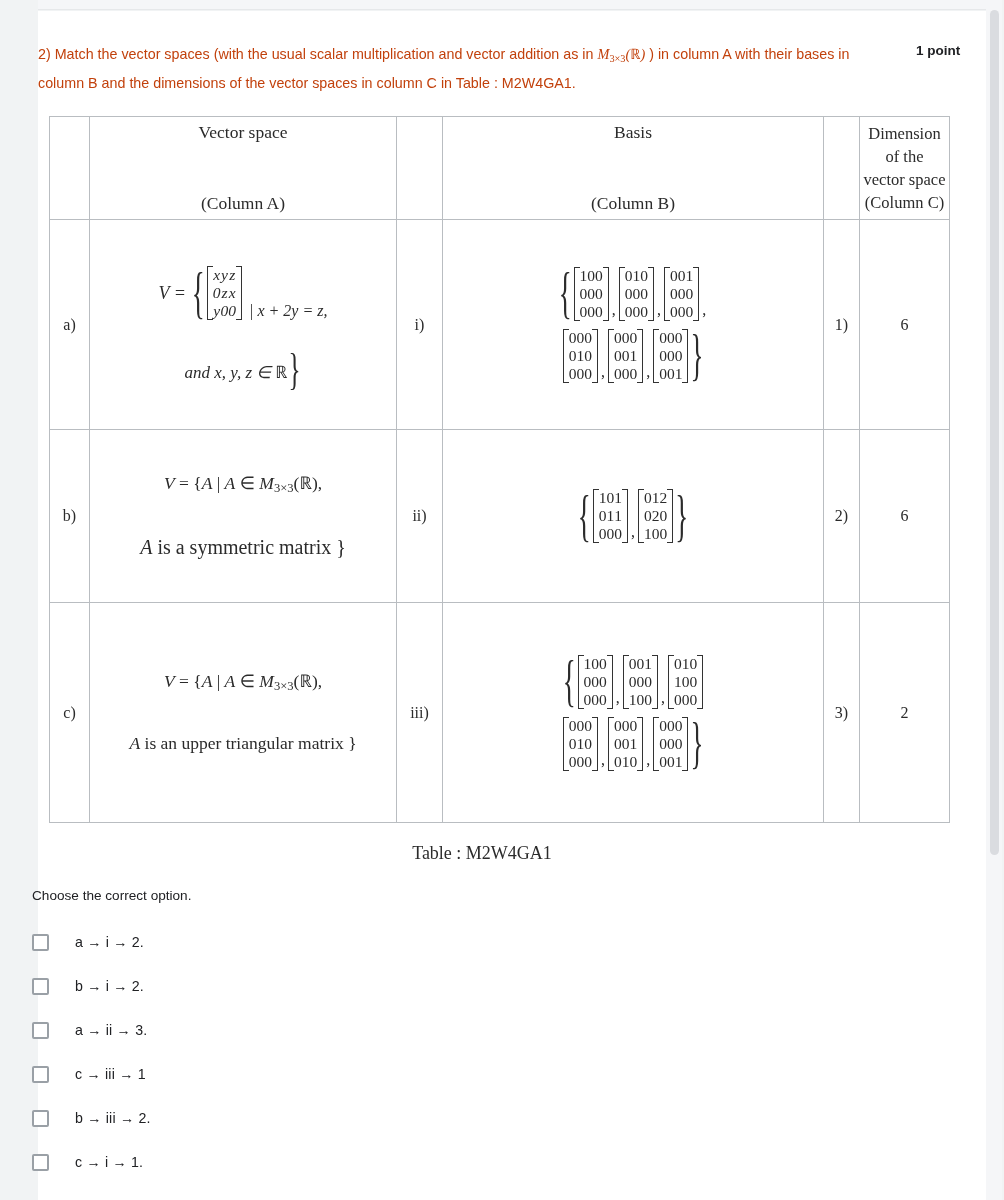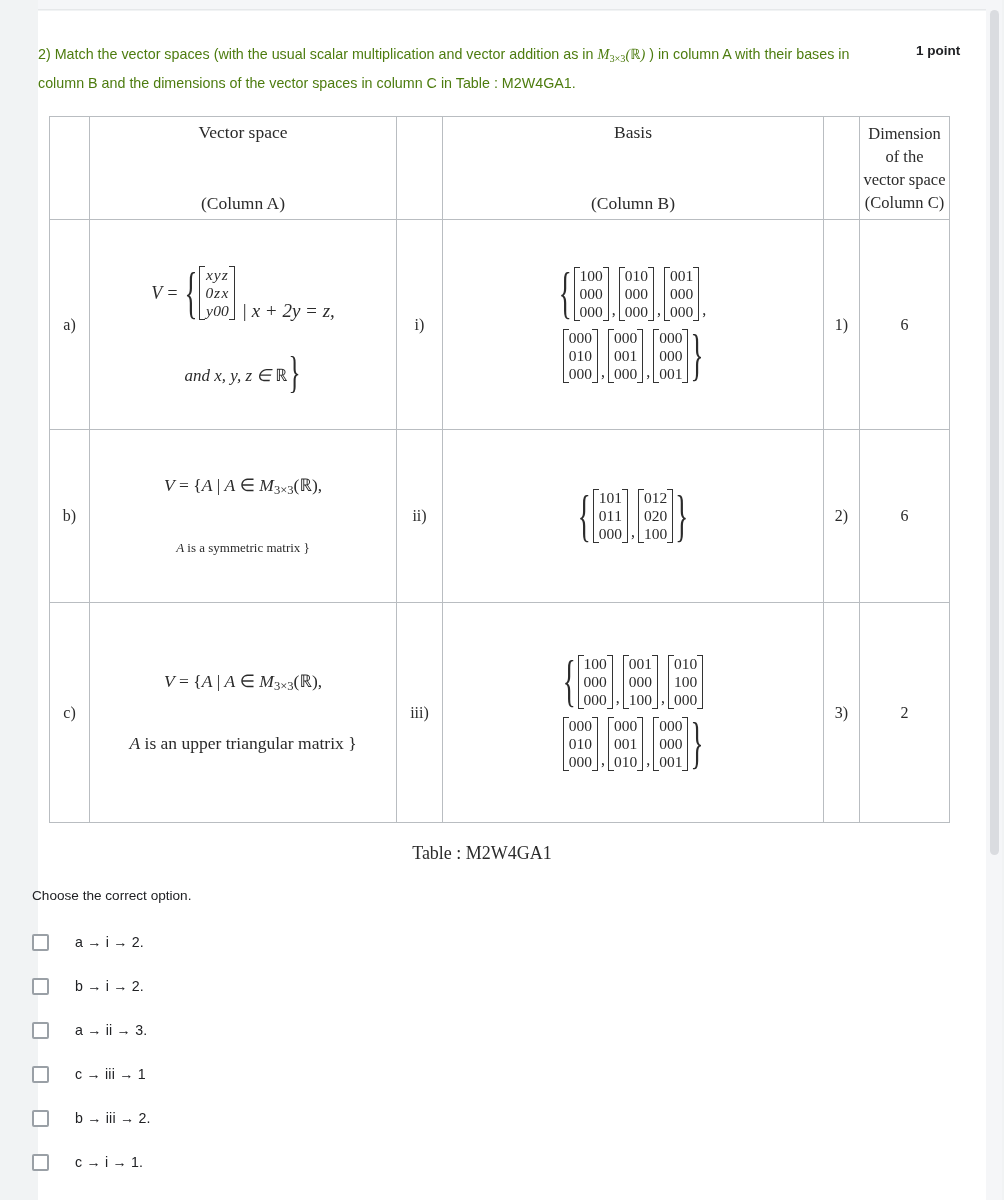--- a/index.html
+++ b/index.html
@@ -50,21 +50,21 @@
     position: absolute;
     left: 38px; top: 42px;
     width: 940px;
   }
   #question-text {
     position: absolute;
     left: 0; top: 0;
     width: 860px;
     font-size: 14.3px;
     line-height: 25px;
-    color: #4d7c0f;
+    color: #c2410c;
   }
   #points-badge {
     position: absolute;
     left: 878px; top: 1px;
     font-size: 13.5px;
     font-weight: bold;
     color: #202124;
   }
 
   .mathvar { font-family: "Liberation Serif", serif; font-style: italic; }
@@ -269,21 +269,21 @@
                   </tr>
                   <tr>
                     <td>y</td>
                     <td>0</td>
                     <td>0</td>
                   </tr>
                 </tbody>
               </table>
           <span class="bk r"></span>
         </span>
-        <span class="mathvar" style="font-size:19px;margin-left:6px;margin-top:36px;">| x + 2y = z,</span>
+        <span class="mathvar" style="font-size:16px;margin-left:6px;margin-top:36px;">| x + 2y = z,</span>
       </div>
       <span class="line2">
         <span class="mathvar" style="font-size:17px;">and <span style="font-style:italic;">x, y, z</span> ∈ <span class="bbR">ℝ</span></span><span class="brace brace-sm">}</span>
       </span>
     </td>
     <td class="rn">i)</td>
     <td>
       <div class="brow">
         <span class="brace">{</span>
         <span class="mat">
@@ -435,21 +435,21 @@
       </div>
     </td>
     <td class="cn">1)</td>
     <td class="dim">6</td>
   </tr>
 
   <tr class="rowB">
     <td class="lab">b)</td>
     <td class="cellA">
       <span class="mathvar" style="font-size:17.5px;font-style:normal;"><i>V</i> = {<i>A</i> | <i>A</i> ∈ <i>M</i><span class="mathsub">3×3</span>(<span class="bbR">ℝ</span>),</span>
-      <span class="line2"><span class="mathvar" style="font-size:13px;font-style:normal;text-align:right;"><i>A</i> is a symmetric matrix }</span></span>
+      <span class="line2"><span class="mathvar" style="font-size:20px;font-style:normal;text-align:right;"><i>A</i> is a symmetric matrix }</span></span>
     </td>
     <td class="rn">ii)</td>
     <td>
       <div class="brow">
         <span class="brace">{</span>
         <span class="mat">
               <span class="bk l"></span>
               <table>
                 <tbody>
                   <tr>

